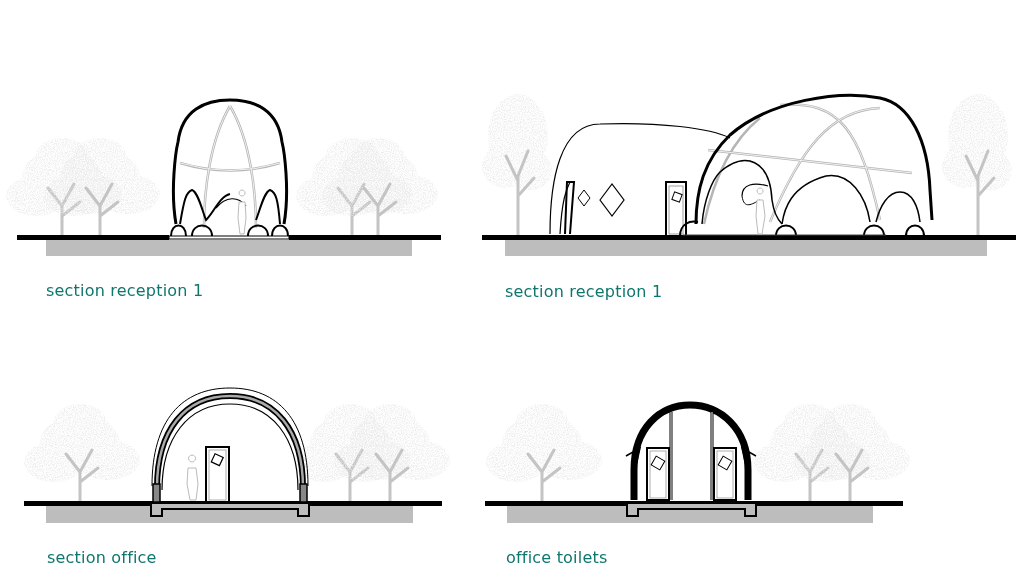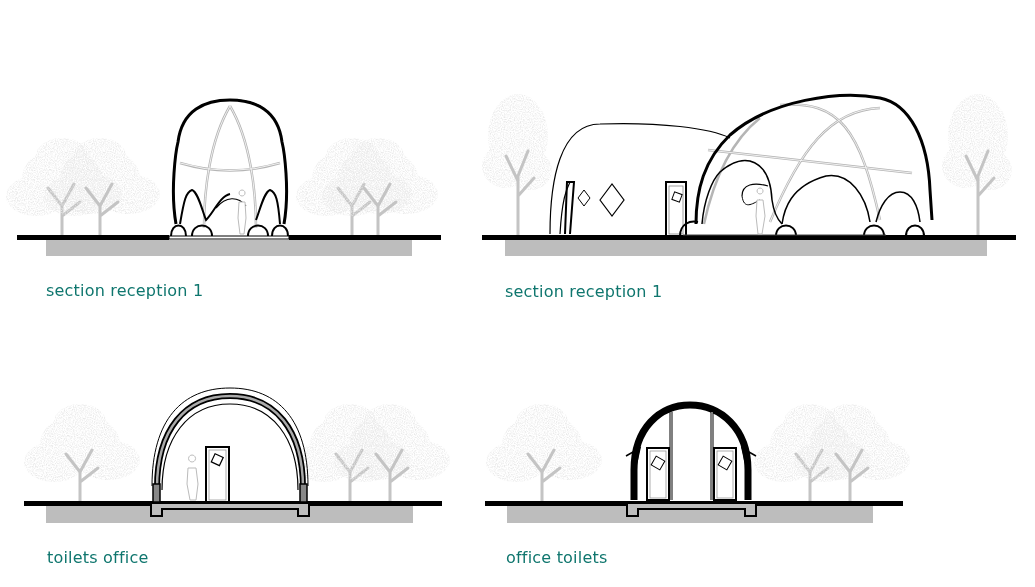--- a/index.html
+++ b/index.html
@@ -185,14 +185,14 @@
     <g fill="none" stroke="#000">
       <rect x="714" y="448" width="22" height="52" stroke-width="2"></rect>
       <rect x="717" y="451" width="16" height="47" stroke="#999" stroke-width="0.8"></rect>
       <rect x="720" y="458" width="10" height="10" stroke-width="1" transform="rotate(30 725 463)"></rect>
     </g>
   </g>
 </svg>
 
 <div class="label" style="left:46px; top:281px;">section reception 1</div>
 <div class="label" style="left:505px; top:282px;">section reception 1</div>
-<div class="label" style="left:47px; top:548px;">toilets office</div>
+<div class="label" style="left:47px; top:548px;">section office</div>
 <div class="label" style="left:506px; top:548px;">office toilets</div>
 
 </body></html>

